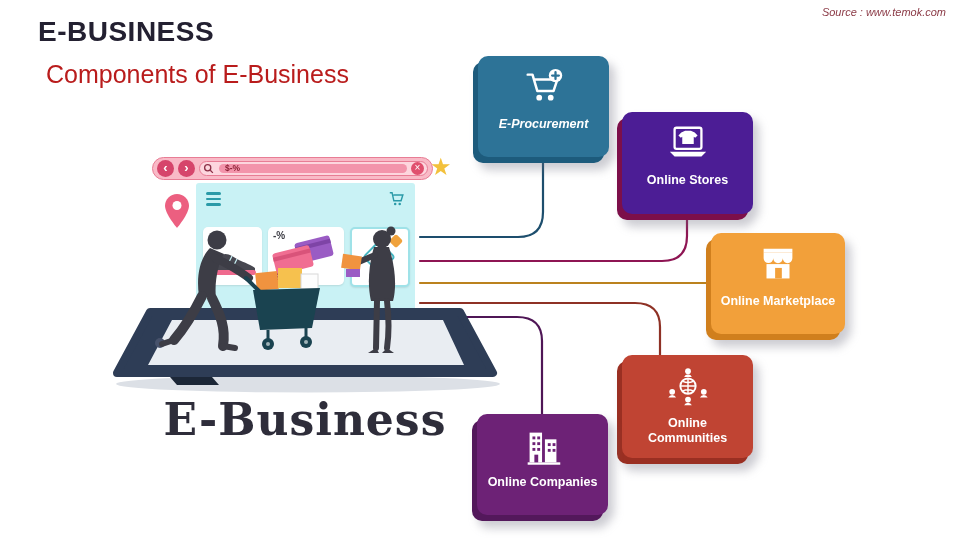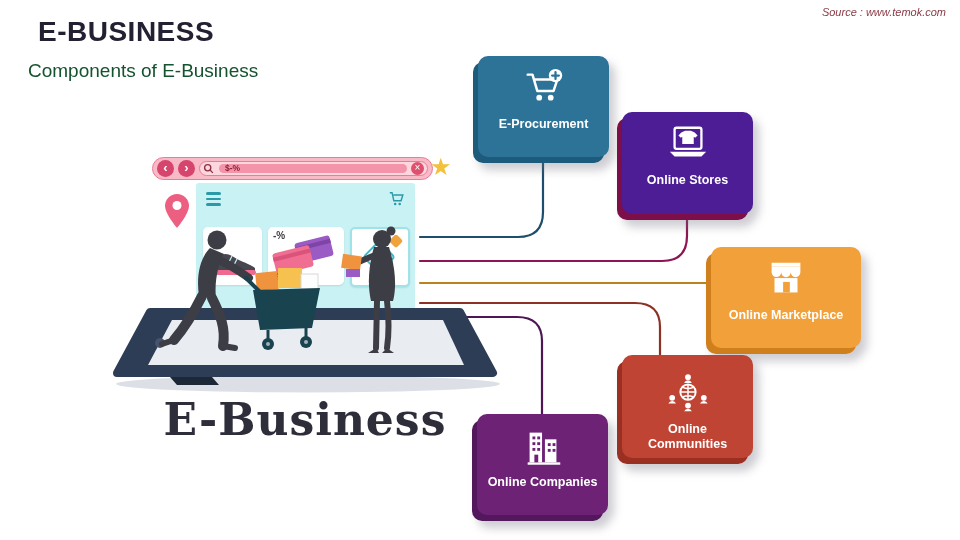--- a/index.html
+++ b/index.html
@@ -1,31 +1,31 @@
 <!DOCTYPE html>
 <html><head>
 <meta charset="utf-8">
 <style>
   *{margin:0;padding:0;box-sizing:border-box}
   html,body{width:960px;height:540px}
   body{position:relative;background:#ffffff;font-family:"Liberation Sans",sans-serif;overflow:hidden}
 
   
   .page-title{position:absolute;left:38px;top:16px;font-size:28px;font-weight:bold;color:#232031;letter-spacing:.5px}
-  .page-subtitle{position:absolute;left:28px;top:60px;font-size:19px;color:#14532d}
+  .page-subtitle{position:absolute;left:46px;top:60px;font-size:25px;color:#b91c1c}
   .source-credit{position:absolute;right:14px;top:6px;font-size:11px;font-weight:normal;font-style:italic;color:#8b3a46}
 
   
   .connectors{position:absolute;left:0;top:0;z-index:1;pointer-events:none}
 
   
   .card{position:absolute;width:131px;height:101px;z-index:3;filter:drop-shadow(6px 7px 5px rgba(110,110,125,.35))}
   .c1{left:478px;top:56px}
   .c2{left:622px;top:112px;height:102px}
-  .c3{left:711px;top:247px;width:150px}
+  .c3{left:711px;top:233px;width:134px}
   .c4{left:622px;top:355px;height:103px}
   .c5{left:477px;top:414px}
   .card-shade{position:absolute;left:-5px;top:6px;width:100%;height:100%;border-radius:10px}
   .card-face{position:absolute;inset:0;border-radius:10px;display:flex;flex-direction:column;align-items:center;padding-top:6px}
   .card-icon{height:54px;display:flex;align-items:center;justify-content:center}
   .card-label{color:#fff;font-weight:bold;font-size:12.5px;line-height:1.2;text-align:center;padding:0 6px;margin-top:1px}
 
   
   .illo{position:absolute;inset:0;z-index:2}
   .pin{position:absolute;left:164px;top:193px}
@@ -183,21 +183,21 @@
       <path d="M266 148 L258 153 L269 153 Z" stroke="none"></path>
       <path d="M277 148 L272 153 L284 153 Z" stroke="none"></path>
     </g>
   </svg>
 
   <div class="caption">E-Business</div>
 </div>
 
 <div class="card c1">
   <div class="card-shade" style="background: rgb(29, 91, 124); color: rgb(29, 91, 124);"></div>
-  <div class="card-face" style="background: rgb(45, 115, 151); color: rgb(45, 115, 151);">
+  <div class="card-face" style="background: rgb(45, 115, 151); color: rgb(45, 115, 151); font-style: italic;">
     <div class="card-icon">
       <svg viewBox="0 0 48 48" width="46" height="46">
         <g fill="none" stroke="#fff" stroke-width="2.6" stroke-linecap="round" stroke-linejoin="round">
           <path d="M7 9h5l5 17h17l4-12H14"></path>
         </g>
         <circle cx="19" cy="33" r="3" fill="#fff"></circle>
         <circle cx="31" cy="33" r="3" fill="#fff"></circle>
         <circle cx="36" cy="10" r="7" fill="#fff"></circle>
         <path d="M36 6.5v7M32.5 10h7" stroke="currentColor" stroke-width="2.4" stroke-linecap="round"></path>
       </svg>
@@ -230,21 +230,21 @@
         <rect x="12" y="22" width="24" height="15" fill="#fff"></rect>
         <rect x="21" y="26" width="7" height="11" fill="currentColor"></rect>
       </svg>
     </div>
     <div class="card-label">Online Marketplace</div>
   </div>
 </div>
 
 <div class="card c4">
   <div class="card-shade" style="background: rgb(154, 47, 34); color: rgb(154, 47, 34);"></div>
-  <div class="card-face" style="background: rgb(192, 68, 51); color: rgb(192, 68, 51); justify-content: center;">
+  <div class="card-face" style="background: rgb(192, 68, 51); color: rgb(192, 68, 51);">
     <div class="card-icon">
       <svg viewBox="0 0 48 48" width="46" height="46">
         <circle cx="24" cy="22" r="8" fill="none" stroke="#fff" stroke-width="2"></circle>
         <path d="M16.5 22h15M24 14.5v15M18.5 17a14 14 0 0 0 11 0M18.5 27a14 14 0 0 1 11 0" stroke="#fff" stroke-width="1.5" fill="none"></path>
         <g fill="#fff">
           <circle cx="24" cy="6.5" r="3"></circle>
             <path d="M20 12.5a4.3 4.3 0 0 1 8 0z"></path>
           <circle cx="7.5" cy="28" r="3"></circle>
             <path d="M3.5 34a4.3 4.3 0 0 1 8 0z"></path>
           <circle cx="40.5" cy="28" r="3"></circle>

